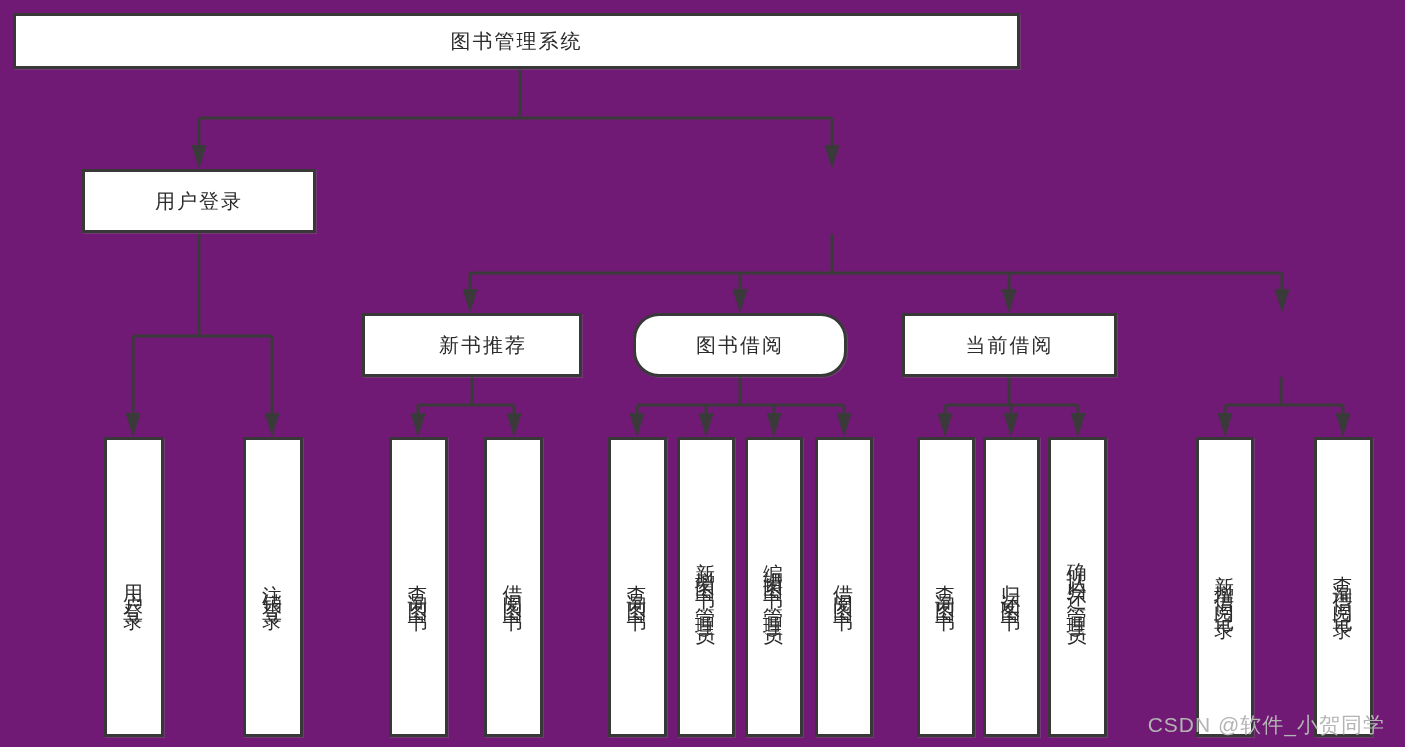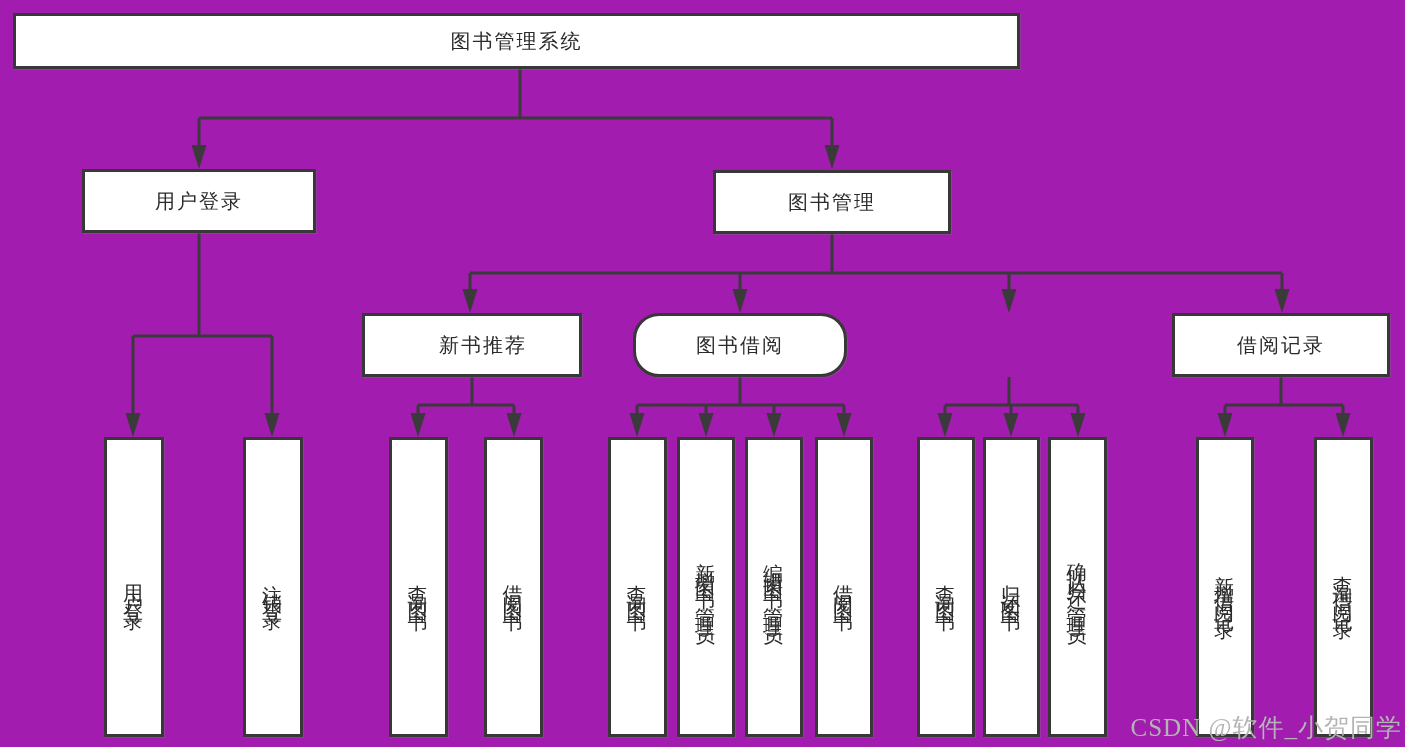--- a/index.html
+++ b/index.html
@@ -1,21 +1,21 @@
 <!DOCTYPE html>
 <html><head>
 <meta charset="utf-8">
 <style>
   html, body { margin: 0; padding: 0; background: #ffffff; }
   #stage {
     position: relative;
     width: 1405px;
     height: 747px;
-    background: #a21caf;
-    font-family: Liberation Serif, serif;
+    background: #701a75;
+    font-family: Liberation Sans, sans-serif;
     color: #2b2b2b;
     overflow: hidden;
   }
   #wires { position: absolute; left: 0; top: 0; width: 1405px; height: 747px; }
   .ln { stroke: #3a3a3a; stroke-width: 3; fill: none; }
   .ar { fill: #3a3a3a; stroke: none; }
   .hbox, .vbox {
     position: absolute;
     background: #ffffff;
     border: 3px solid #383838;
@@ -28,23 +28,23 @@
     box-shadow: 1px 1px 0 rgba(120,120,120,0.35);
   }
   .vbox span {
     writing-mode: vertical-rl;
     text-orientation: mixed;
     letter-spacing: 9px;
     white-space: nowrap;
   }
   .watermark {
     position: absolute;
-    right: 3px;
+    right: 20px;
     top: 711px;
-    font-size: 25px;
+    font-size: 21px;
     color: #b4b4b4;
     letter-spacing: 1px;
     white-space: nowrap;
   }
 </style>
 </head>
 <body>
 
 <div id="stage">
 
@@ -110,32 +110,29 @@
       <polygon class="ar" points="1335.5,413 1350.5,413 1343,437"></polygon>
   </svg>
 
   <div class="hbox" style="left:13px; top:13px; width:1007px; height:56px;">
     <span>图书管理系统</span>
   </div>
 
   <div class="hbox" style="left:82px; top:169px; width:234px; height:64px;">
     <span>用户登录</span>
   </div>
-  <div class="hbox" style="left:713px; top:170px; width:238px; height:64px;">
-    <span>图书管理</span>
-  </div>
 
   <div class="hbox" style="left:362px; top:313px; width:220px; height:64px;padding-left:22px;">
     <span>新书推荐</span>
   </div>
   <div class="hbox" style="left:633px; top:313px; width:214px; height:64px;border-radius:26px;">
     <span>图书借阅</span>
   </div>
-  <div class="hbox" style="left:1172px; top:313px; width:218px; height:64px;">
-    <span>借阅记录</span>
+  <div class="hbox" style="left:902px; top:313px; width:215px; height:64px;">
+    <span>当前借阅</span>
   </div>
 
   <div class="vbox" style="left:104px; top:437px; width:60px; height:300px;">
     <span>用户登录</span>
   </div>
   <div class="vbox" style="left:243px; top:437px; width:60px; height:300px;">
     <span>注销登录</span>
   </div>
 
   <div class="vbox" style="left:389px; top:437px; width:59px; height:300px;">

